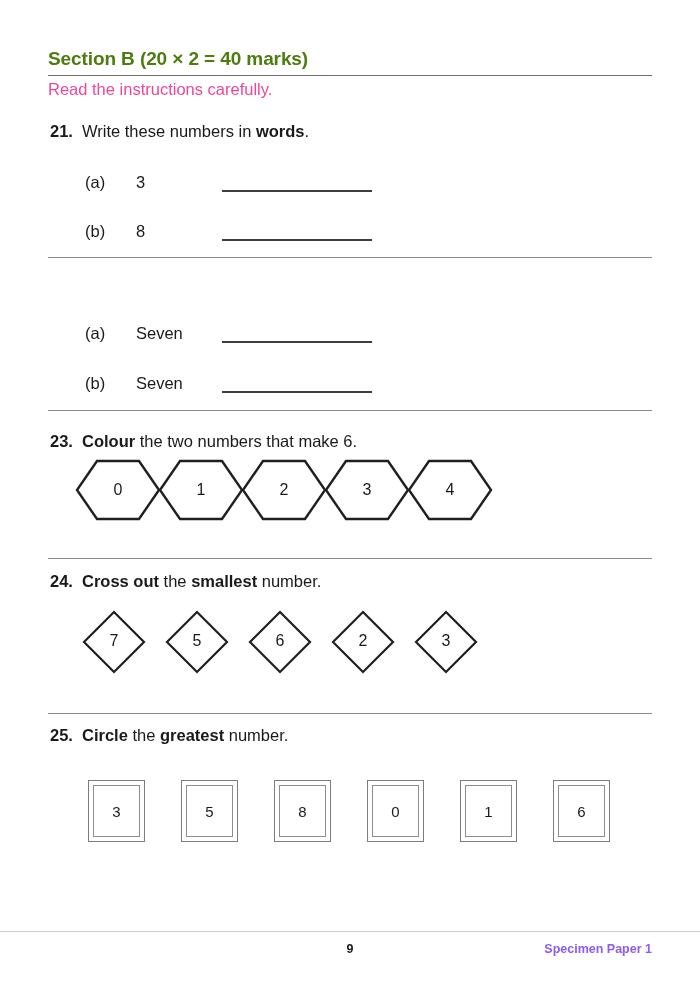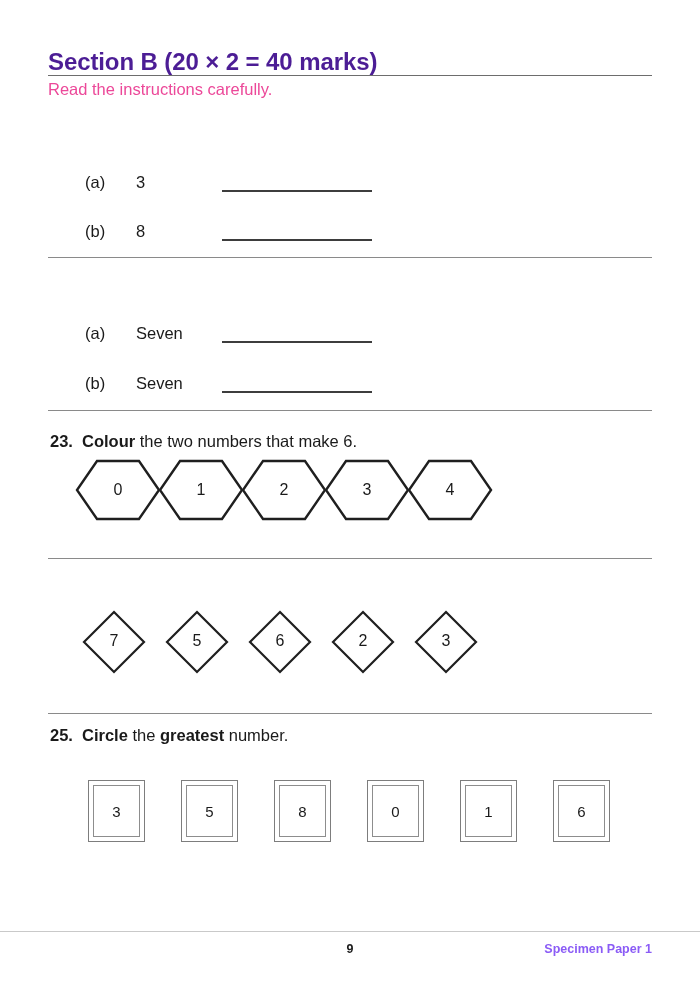--- a/index.html
+++ b/index.html
@@ -20,24 +20,24 @@
     inset: 0;
     background: #ffffff;
   }
 
   
   .section-heading {
     position: absolute;
     left: 48px;
     top: 48px;
     width: 604px;
-    font-size: 24px;
+    font-size: 19px;
     font-weight: bold;
     letter-spacing: -0.1px;
-    color: #4c1d95;
+    color: #4d7c0f;
     white-space: nowrap;
   }
   .heading-rule {
     position: absolute;
     left: 48px;
     top: 75px;
     width: 604px;
     height: 1px;
     background: #6d6d6d;
   }
@@ -216,20 +216,23 @@
 </style>
 </head>
 <body>
 
 <div class="page">
 
   <div class="section-heading">Section B (20 × 2 = 40 marks)</div>
   <div class="heading-rule"></div>
   <div class="instruction">Read the instructions carefully.</div>
 
+  <div class="question" style="top:122px;">
+    <span class="qnum">21.</span><span>Write these numbers in </span><b>words</b><span>.</span>
+  </div>
 
   <div class="subitem" style="left:85px; top:173px;">
     <span class="label">(a)</span>
     <span class="value">3</span>
     <span class="answer-line"></span>
   </div>
   <div class="subitem" style="left:85px; top:222px;">
     <span class="label">(b)</span>
     <span class="value">8</span>
     <span class="answer-line"></span>
@@ -283,20 +286,23 @@
     <div class="hex">
       <svg viewBox="0 0 86 62">
           <polygon points="22,2 64,2 84,31 64,60 22,60 2,31" fill="#ffffff" stroke="#1f1f1f" stroke-width="2.4"></polygon>
         </svg>
       <span class="num">4</span>
     </div>
   </div>
 
   <div class="divider" style="top:558px;"></div>
 
+  <div class="question" style="top:572px;">
+    <span class="qnum">24.</span><b>Cross out</b><span> the </span><b>smallest</b><span> number.</span>
+  </div>
 
   <div class="shape-row" style="left:84px; top:610px;">
     <div class="dia">
       <svg viewBox="0 0 72 68">
           <polygon points="36,4 66,34 36,64 6,34" fill="#ffffff" stroke="#1f1f1f" stroke-width="2.2"></polygon>
         </svg>
       <span class="num">7</span>
     </div>
     <div class="dia">
       <svg viewBox="0 0 72 68">

